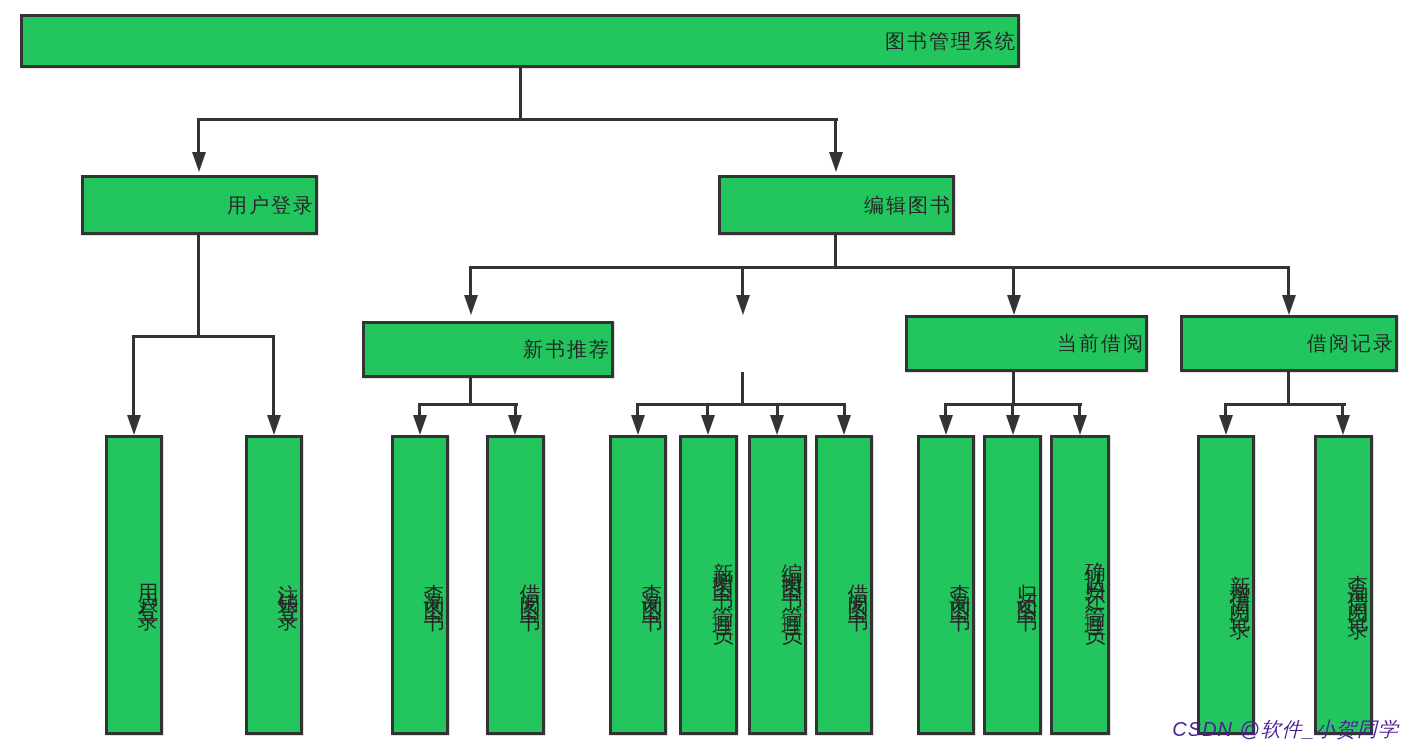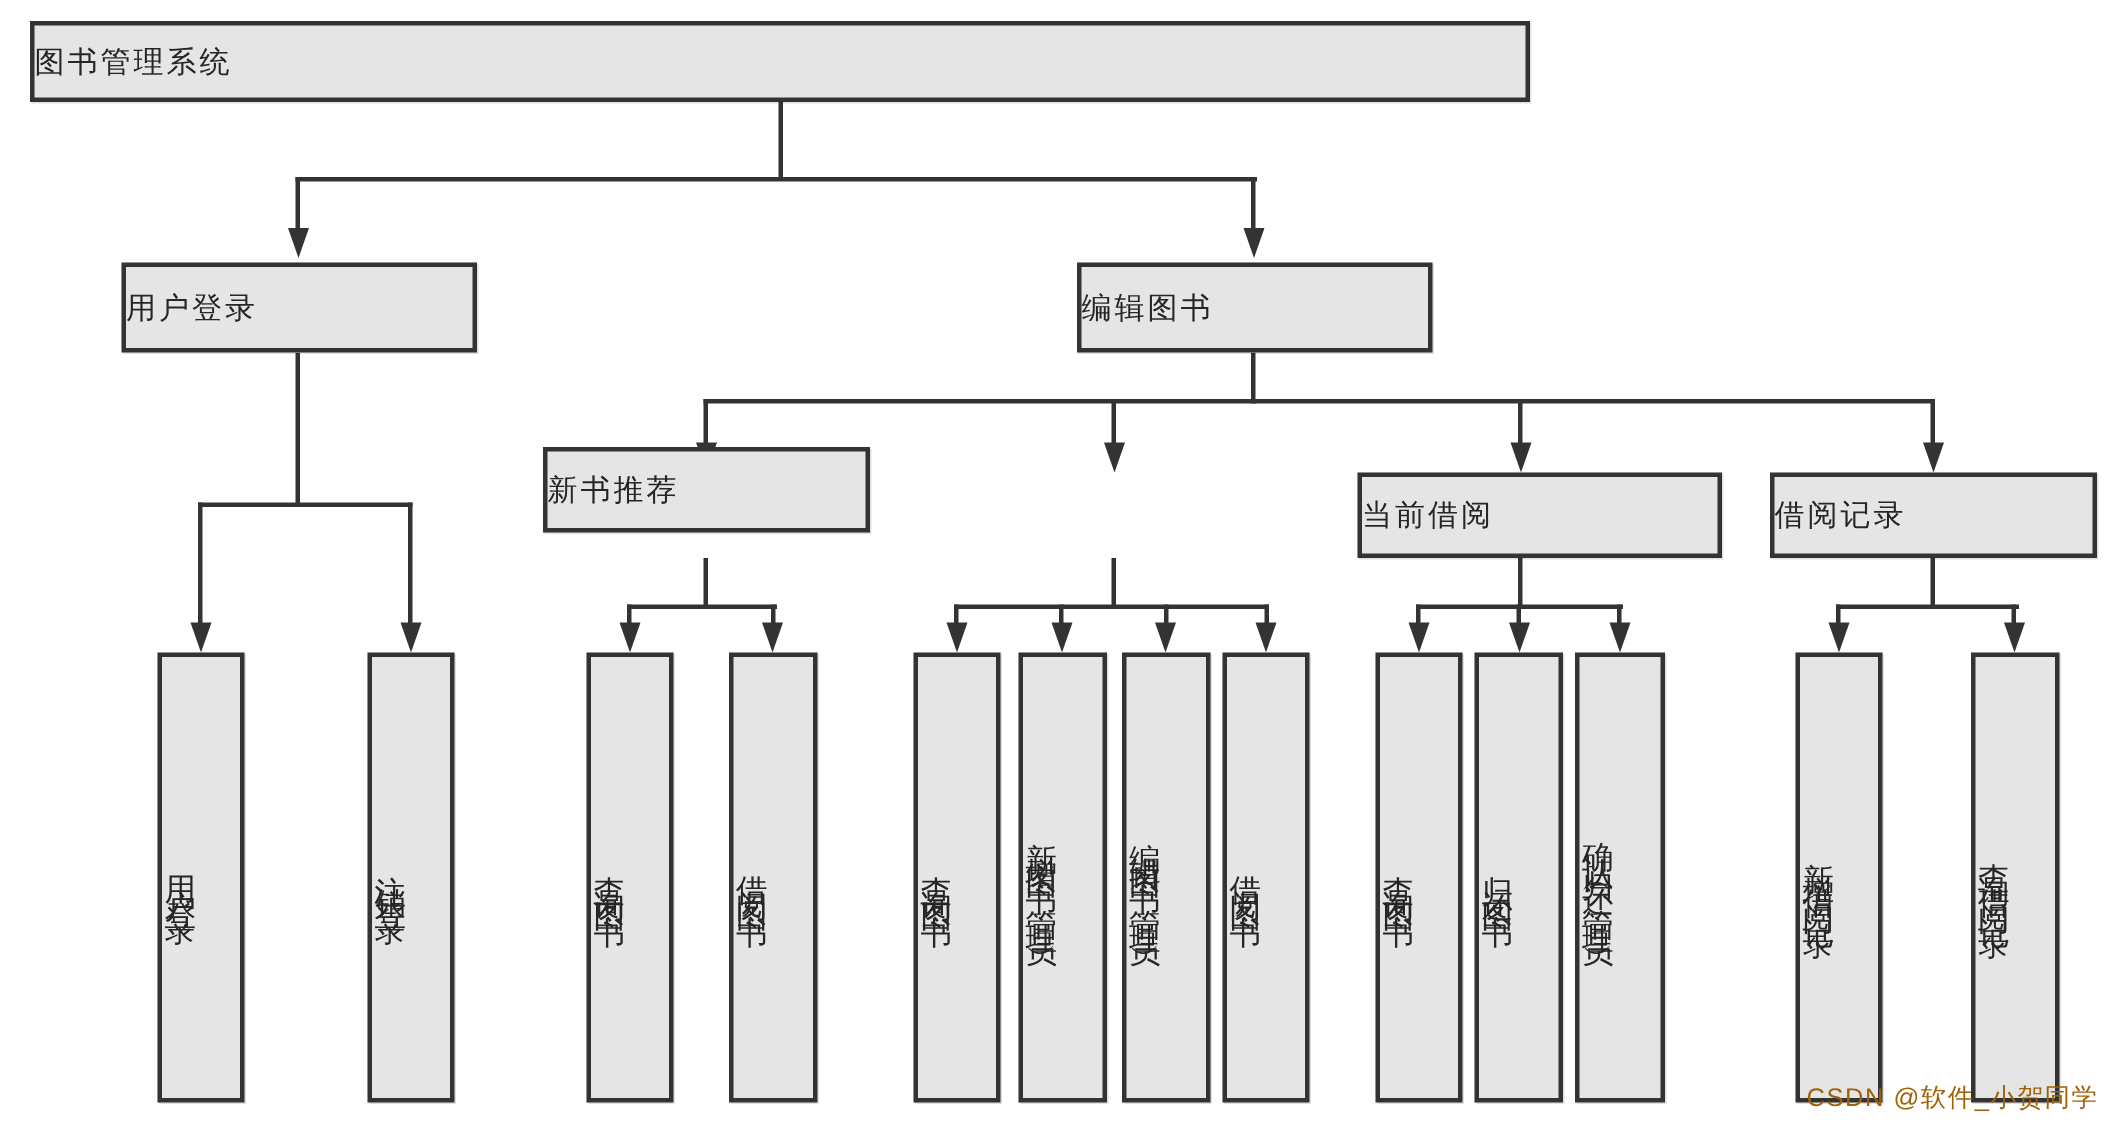--- a/index.html
+++ b/index.html
@@ -2,38 +2,38 @@
 <html><head>
 <meta charset="utf-8">
 <style>
   html, body { margin:0; padding:0; background:#ffffff; }
   .canvas {
     position:relative; width:1405px; height:747px; background:#ffffff;
     font-family:"Liberation Sans","DejaVu Sans",sans-serif; color:#262626;
     overflow:hidden;
   }
   .box {
-    position:absolute; background:#e5e5e5; border:3px solid #333333;
-    box-sizing:border-box; display:flex; align-items:center; justify-content:flex-start;
+    position:absolute; background:#22c55e; border:3px solid #333333;
+    box-sizing:border-box; display:flex; align-items:center; justify-content:flex-end;
     box-shadow:1px 1px 0 rgba(0,0,0,0.12);
   }
   .box.h span { font-size:20px; letter-spacing:2px; white-space:nowrap; }
   .box.v span {
     writing-mode:vertical-rl; text-orientation:mixed;
     font-size:21px; letter-spacing:9px; line-height:1.1;
   }
   .ln  { position:absolute; background:#333333; }
   .arw {
     position:absolute; width:0; height:0;
     border-left:7px solid transparent; border-right:7px solid transparent;
     border-top:20px solid #333333;
   }
   .wm {
-    position:absolute; right:6px; bottom:4px; font-size:17px;
-    color:#a16207; letter-spacing:1px; white-space:nowrap;
+    position:absolute; right:6px; bottom:4px; font-size:20px;
+    color:#4c1d95; letter-spacing:1px; white-space:nowrap;font-style:italic;
   }
 </style>
 </head>
 <body>
 
 <div class="canvas">
 
   <div class="ln" style="left:519px;top:68px;width:3px;height:52px"></div>
   <div class="ln" style="left:197px;top:118px;width:641px;height:3px"></div>
   <div class="ln" style="left:197px;top:118px;width:3px;height:40px"></div>
@@ -99,21 +99,21 @@
     <span>图书管理系统</span>
   </div>
 
   <div class="box h" style="left:81px;top:175px;width:237px;height:60px">
     <span>用户登录</span>
   </div>
   <div class="box h" style="left:718px;top:175px;width:237px;height:60px">
     <span>编辑图书</span>
   </div>
 
-  <div class="box h" style="left:362px;top:298px;width:218px;height:57px">
+  <div class="box h" style="left:362px;top:321px;width:252px;height:57px">
     <span>新书推荐</span>
   </div>
   <div class="box h" style="left:905px;top:315px;width:243px;height:57px">
     <span>当前借阅</span>
   </div>
   <div class="box h" style="left:1180px;top:315px;width:218px;height:57px">
     <span>借阅记录</span>
   </div>
 
   <div class="box v" style="left:105px;top:435px;width:58px;height:300px">

